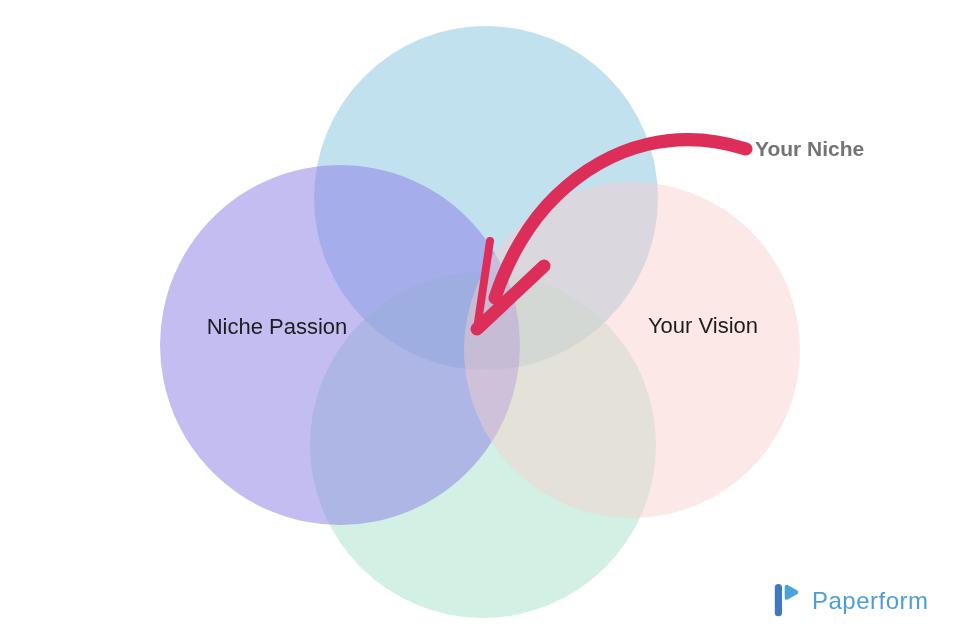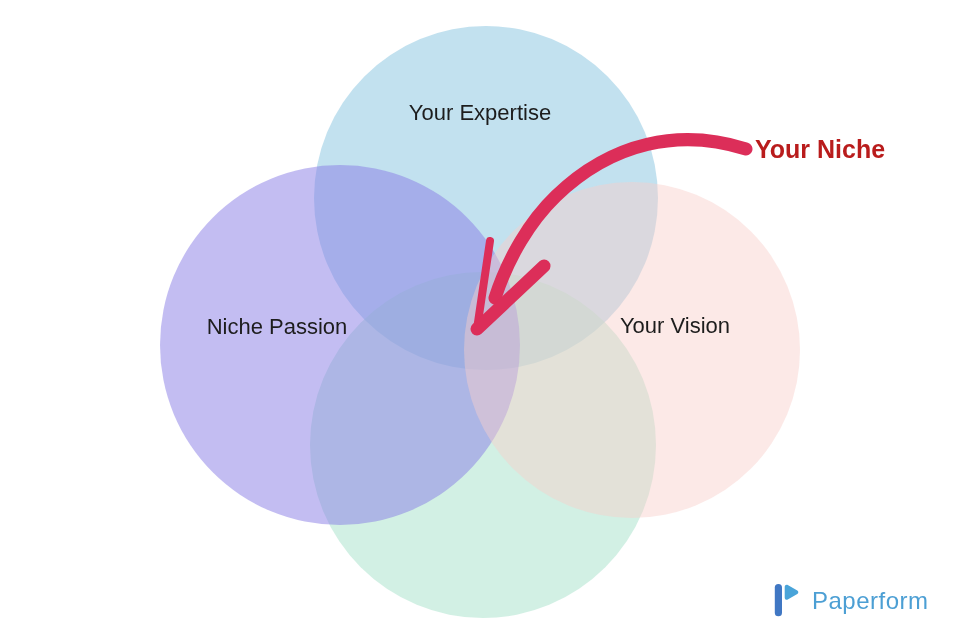--- a/index.html
+++ b/index.html
@@ -12,47 +12,46 @@
   .c-audience{left:310px;top:272px;width:346px;height:346px;}
   .c-passion{left:160px;top:165px;width:360px;height:360px;}
   .c-vision{left:464px;top:182px;width:336px;height:336px;}
 
   .lbl{
     position:absolute;transform:translate(-50%,-50%);
     font-size:22px;line-height:1.2;color:#1d1d1d;white-space:nowrap;z-index:5;
   }
   .lbl-expertise{left:480px;top:113px;}
   .lbl-passion{left:277px;top:327px;}
-  .lbl-vision{left:675px;top:326px;text-align:center;}
+  .lbl-vision{left:703px;top:326px;text-align:center;}
   .lbl-audience{left:480px;top:548px;}
 
   .niche-label{
     position:absolute;left:755px;top:149px;transform:translateY(-50%);
-    font-size:25px;font-weight:700;color:#b91c1c;white-space:nowrap;z-index:7;
+    font-size:21px;font-weight:700;color:#737373;white-space:nowrap;z-index:7;
   }
   .arrow-svg{position:absolute;left:0;top:0;width:960px;height:640px;z-index:6;pointer-events:none;}
 
   .logo{position:absolute;left:773px;top:581px;width:180px;height:44px;z-index:8;}
   .logo-icon{position:absolute;left:0;top:0;width:27px;height:40px;}
   .logo-text{
     position:absolute;left:39px;top:20px;transform:translateY(-50%);
     font-size:24px;font-weight:400;letter-spacing:0.5px;color:#4c9fd4;white-space:nowrap;
   }
 </style>
 </head>
 <body>
 
 <div class="stage">
 
   <div class="circle c-expertise" style="background-color: rgba(133, 195, 223, 0.5);"></div>
   <div class="circle c-audience" style="background-color: rgba(165, 225, 201, 0.5);"></div>
   <div class="circle c-passion" style="background-color: rgba(135, 123, 229, 0.5);"></div>
   <div class="circle c-vision" style="background-color: rgba(249, 207, 202, 0.45);"></div>
 
-  <span class="lbl lbl-expertise">Your Expertise</span>
   <span class="lbl lbl-passion">Niche Passion</span>
   <span class="lbl lbl-vision">Your Vision</span>
 
   <svg class="arrow-svg" viewBox="0 0 960 640" xmlns="http://www.w3.org/2000/svg">
     <path d="M 746 149 C 680 128 612 142 556 196 C 530 221 508 258 495 298" fill="none" stroke-width="13" stroke-linecap="round" stroke="#dc2e59"></path>
     <path d="M 490 241 L 477 329" fill="none" stroke-width="8" stroke-linecap="round" stroke="#dc2e59"></path>
     <path d="M 477 329 L 544 266" fill="none" stroke-width="13" stroke-linecap="round" stroke="#dc2e59"></path>
   </svg>
 
   <span class="niche-label">Your Niche</span>

